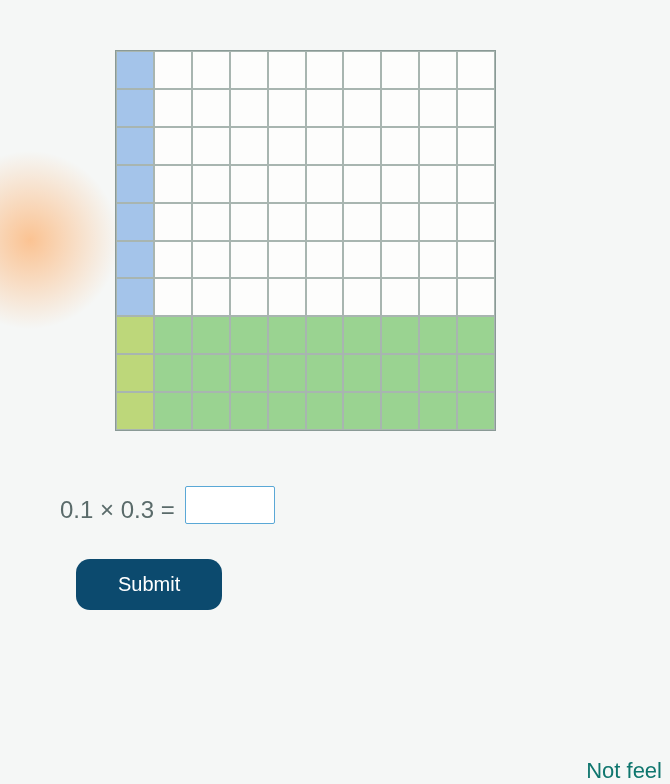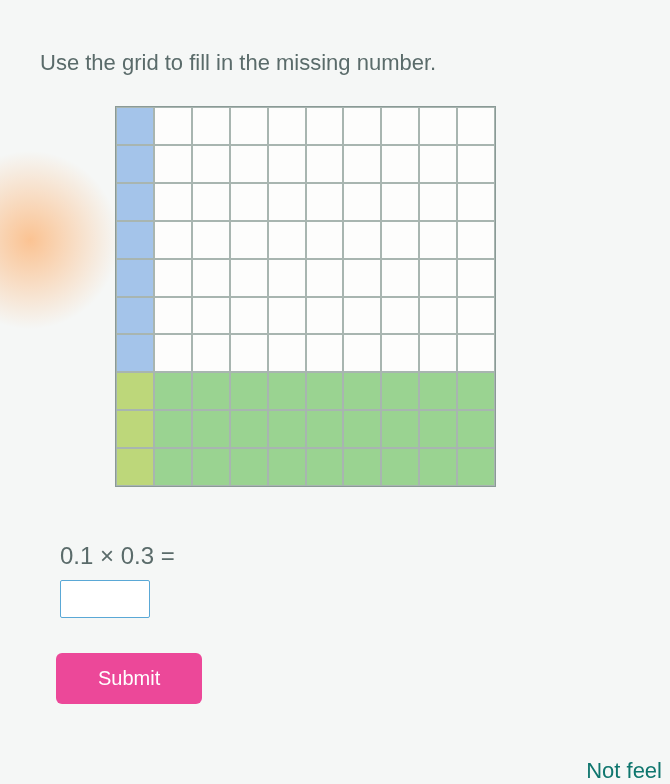--- a/index.html
+++ b/index.html
@@ -58,65 +58,63 @@
       background: #a4c4ea;
     }
     .cell.green {
       background: #9ad391;
     }
     .cell.overlap {
       background: #bdd77a;
     }
     .equation {
       display: flex;
-      align-items: flex-start;
+      align-items: flex-end;
       gap: 10px;
       margin-left: 20px;
       margin-bottom: 35px;
       color: #5a6b6a;
       font-size: 24px;
-      flex-direction: column;
     }
     .answer-input {
       width: 90px;
       height: 38px;
       border: 1.5px solid #5aa8d6;
       background: #ffffff;
       font-size: 20px;
       color: #5a6b6a;
       padding: 0 8px;
       border-radius: 2px;
       font-family: inherit;
     }
     .submit-btn {
-      margin-left: 16px;
-      background: #ec4899;
+      margin-left: 36px;
+      background: #0c4a6e;
       color: #ffffff;
       border: none;
-      border-radius: 6px;
+      border-radius: 14px;
       font-size: 20px;
       padding: 14px 42px;
       cursor: pointer;
       font-family: inherit;
     }
     .footer-text {
       position: absolute;
       bottom: 0;
       right: 8px;
       color: #0f766e;
       font-size: 22px;
     }
   </style>
 </head>
 <body>
 
 <div class="glow"></div>
 
 <div class="content">
-  <div class="prompt">Use the grid to fill in the missing number.</div>
 
   <div class="grid-wrap">
     <div class="grid" id="grid">
         <div class="row">
           <div class="cell blue"></div>
           <div class="cell"></div>
           <div class="cell"></div>
           <div class="cell"></div>
           <div class="cell"></div>
           <div class="cell"></div>

